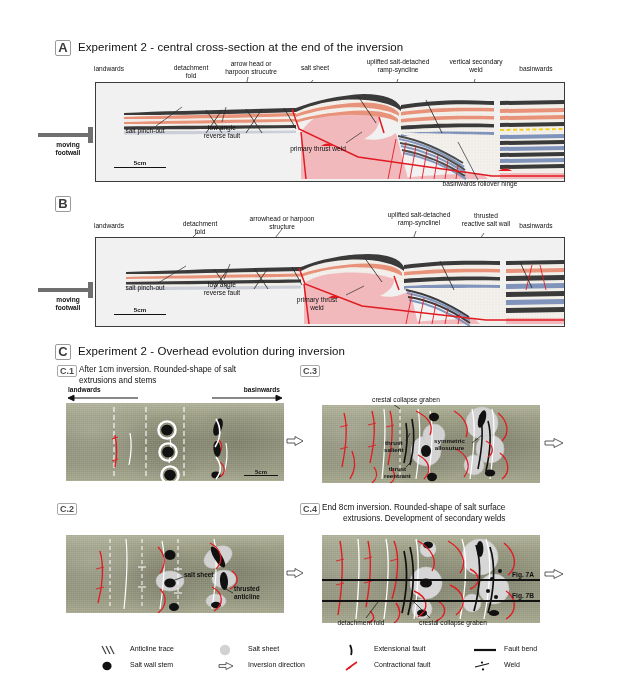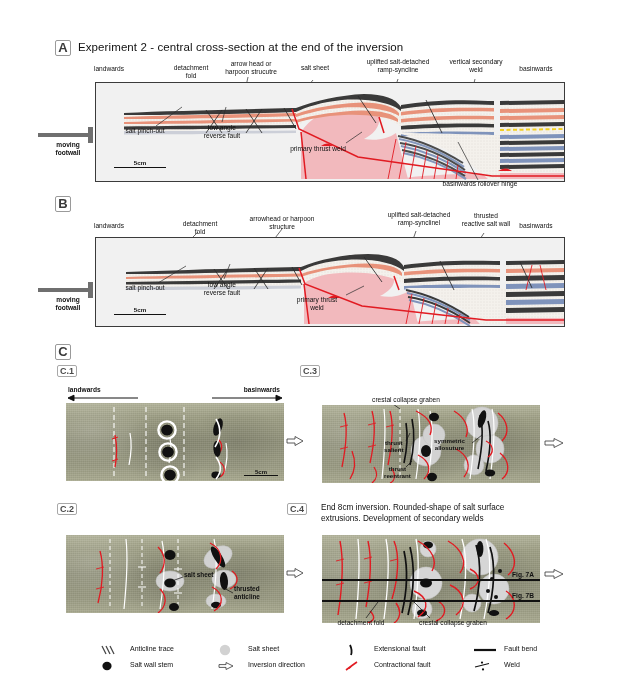--- a/index.html
+++ b/index.html
@@ -10,21 +10,21 @@
 
   
   .panel-head{display:flex;align-items:flex-start;gap:7px;}
   .panel-letter{
     font-size:13px;font-weight:600;color:#3a3a3a;line-height:13px;
     border:1px solid #9a9a9a;padding:0px 2px 1px 2px;border-radius:2px;
     display:inline-block;min-width:10px;text-align:center;background:#fff;
   }
   .panel-title{font-size:11.5px;color:#111;line-height:14px;letter-spacing:.1px;}
 
-  .sub-head{display:flex;align-items:flex-start;gap:14px;}
+  .sub-head{display:flex;align-items:flex-start;gap:2px;}
   .sub-letter{
     font-size:9px;font-weight:600;color:#4a4a4a;line-height:10px;
     border:1px solid #a8a8a8;padding:0 2px;border-radius:2px;background:#fff;
     white-space:nowrap;
   }
   .sub-title{font-size:8.2px;line-height:10.5px;color:#111;}
 
   
   .ann{font-size:6.6px;line-height:8px;color:#111;text-align:center;white-space:pre-line;}
   .ann.b{font-weight:600;}
@@ -377,24 +377,27 @@
   </div>
 </div>
 
 <div class="piston-bar" style="left:38px;top:288px;width:52px;"></div>
 <div class="piston-head" style="left:88px;top:282px;height:16px;"></div>
 <div class="abs ann b" style="left:40px;top:296px;width:56px;">moving
 footwall</div>
 
 <div class="abs panel-head" style="left:55px;top:344px;">
   <span class="panel-letter">C</span>
+  <span class="panel-title">Experiment 2 - Overhead evolution during inversion</span>
 </div>
 
 <div class="abs sub-head" style="left:57px;top:365px;width:240px;">
   <span class="sub-letter">C.1</span>
+  <span class="sub-title" style="white-space:pre-line;">After 1cm inversion. Rounded-shape of salt
+extrusions and stems</span>
 </div>
 
 <div class="abs ann b ann-left" style="left:68px;top:386px;width:60px;">landwards</div>
 <div class="abs ann b ann-right" style="left:218px;top:386px;width:62px;">basinwards</div>
 <svg class="abs" style="left:66px;top:393px;width:218px;height:10px;">
   <g stroke="#111" stroke-width="1" fill="#111">
     <path d="M4,5 L72,5"></path>
       <path d="M2,5 L8,2.2 L8,7.8 Z"></path>
     <path d="M146,5 L214,5"></path>
       <path d="M216,5 L210,2.2 L210,7.8 Z"></path>
@@ -603,23 +606,23 @@
     <g stroke="#111" stroke-width=".7" fill="none">
       <path d="M117,42 L106,46"></path>
       <path d="M167,58 L156,52"></path>
     </g>
   </svg>
 </div>
 <svg class="abs inv-arrow" style="left:286px;top:567px;width:18px;height:12px;">
   <path d="M17,6 L9,1.5 L9,4 L1,4 L1,8 L9,8 L9,10.5 Z" fill="#fff" stroke="#333" stroke-width=".8"></path>
 </svg>
 
-<div class="abs sub-head" style="left:287px;top:503px;width:292px;">
+<div class="abs sub-head" style="left:300px;top:503px;width:292px;">
   <span class="sub-letter">C.4</span>
-  <span class="sub-title" style="white-space:pre-line;">End 8cm inversion. Rounded-shape of salt surface
+  <span class="sub-title" style="white-space:pre-line;text-align:right;">End 8cm inversion. Rounded-shape of salt surface
 extrusions. Development of secondary welds</span>
 </div>
 
 <div class="photo" style="left:322px;top:535px;width:218px;height:88px;">
   <div class="grain"></div>
   <svg class="photo-svg" width="218" height="88" viewBox="0 0 218 88">
     <g fill="#d6d6d6" stroke="#c6c6c6" stroke-width=".6">
       <circle cx="104" cy="48" r="16"></circle>
       <circle cx="100" cy="74" r="10"></circle>
       <circle cx="106" cy="14" r="8"></circle>

